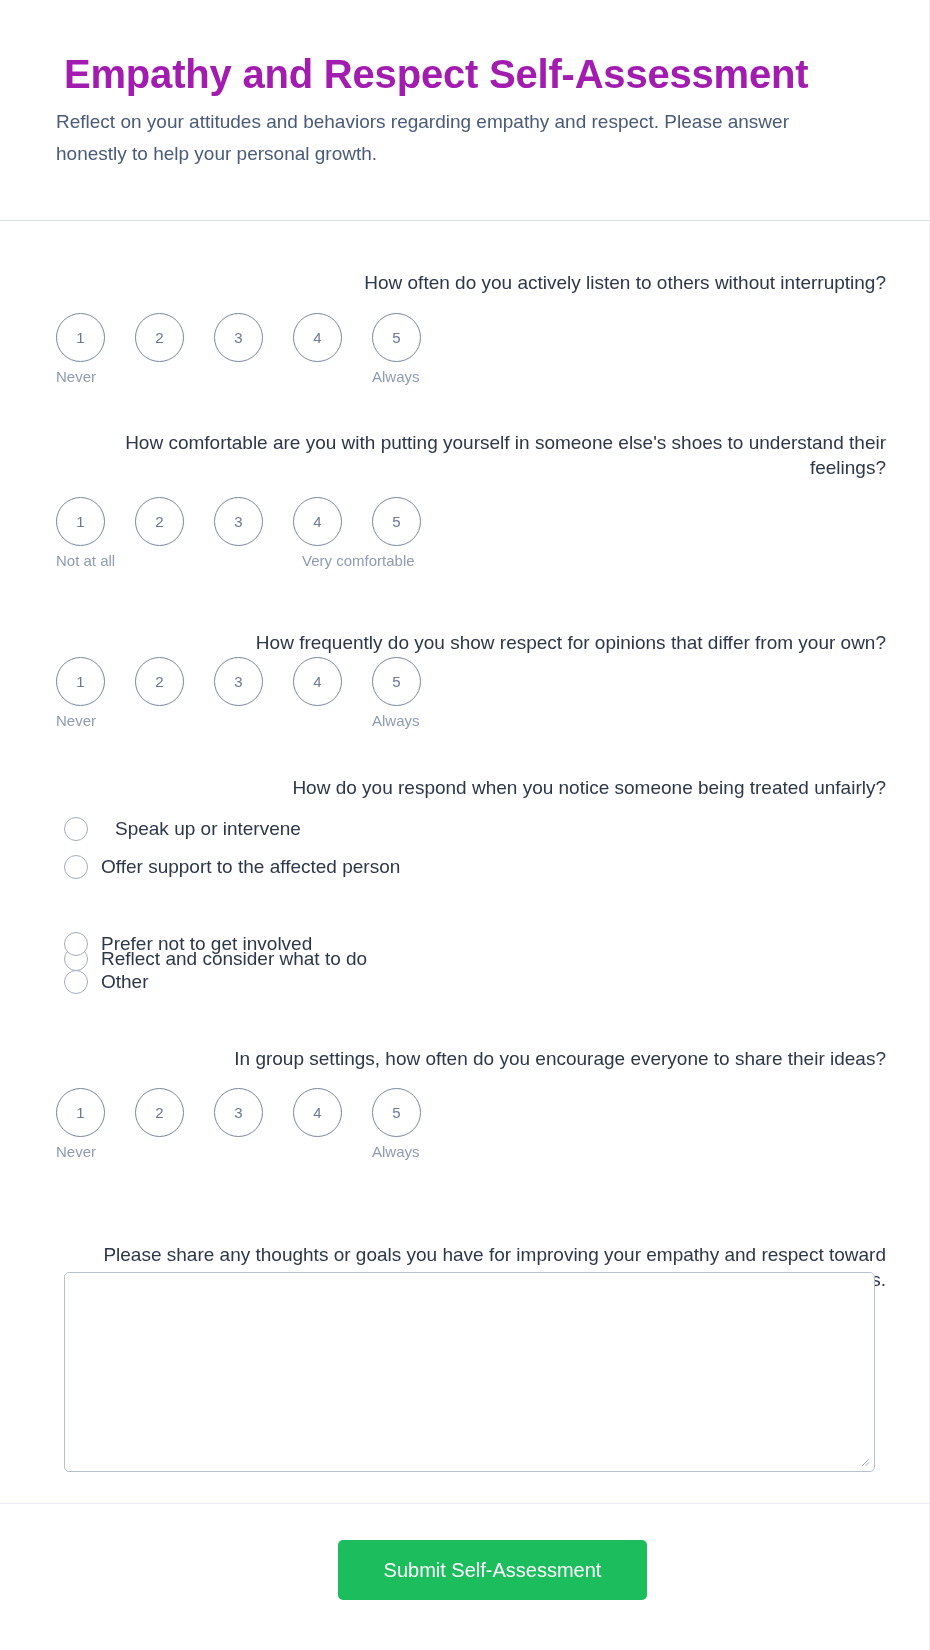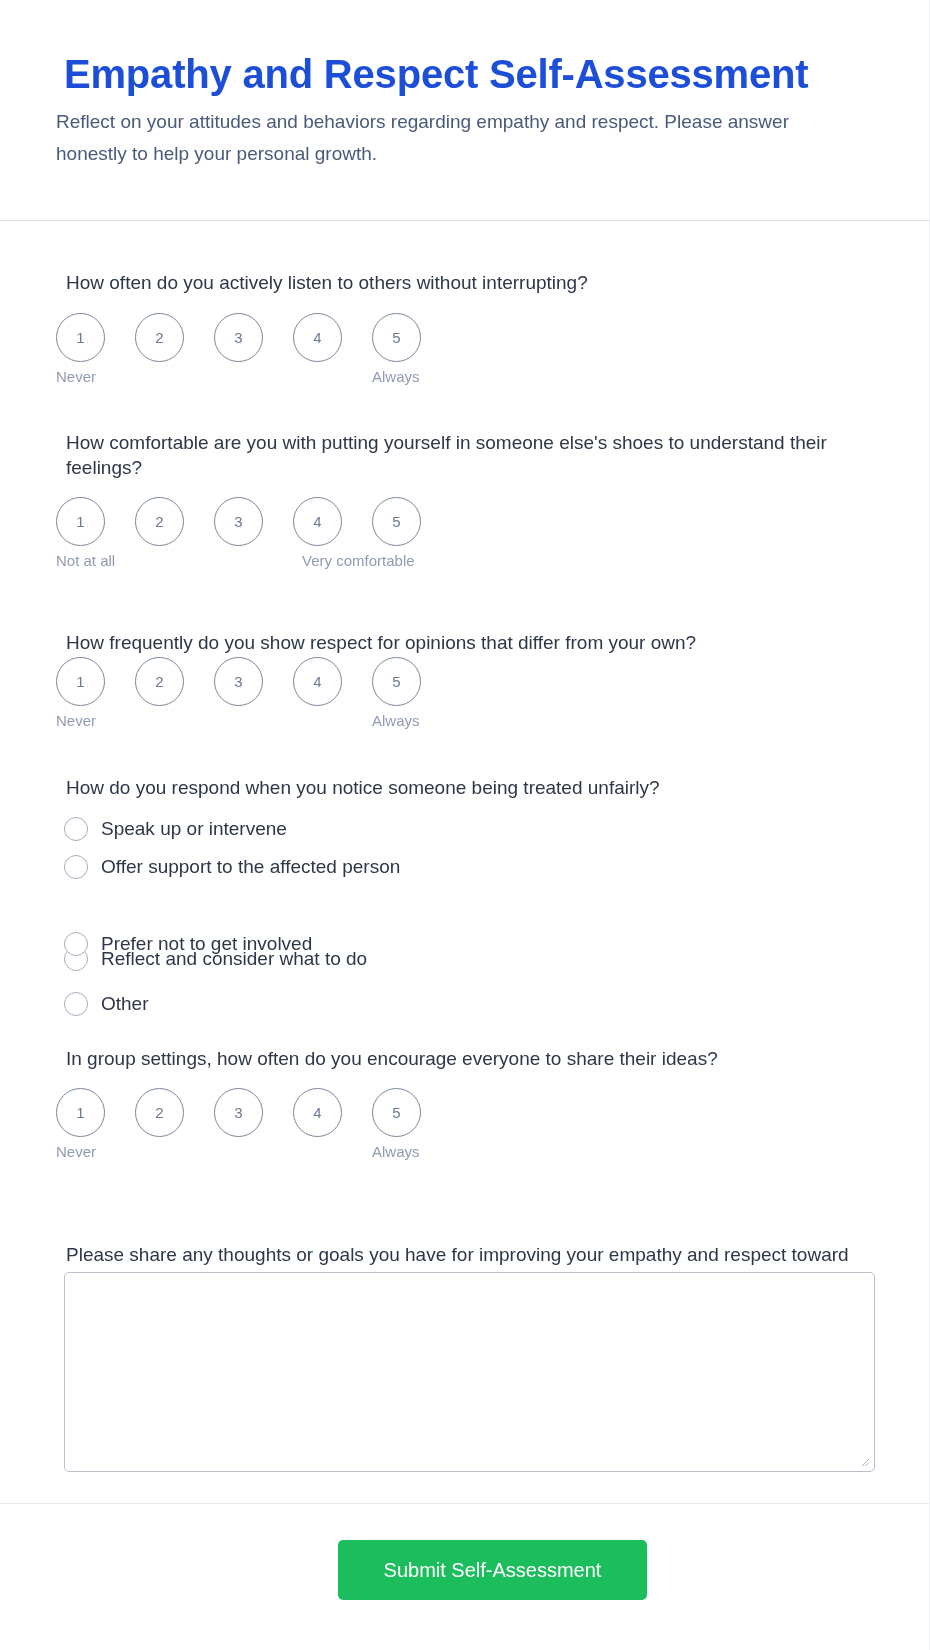--- a/index.html
+++ b/index.html
@@ -23,39 +23,40 @@
       position: absolute;
       left: 0; top: 0;
       width: 930px; height: 221px;
       border-bottom: 1px solid #d8dde4;
     }
     .title {
       position: absolute;
       left: 64px; top: 52px;
       font-size: 40px;
       font-weight: 700;
-      color: #1d4ed8;
+      color: #a21caf;
       letter-spacing: -0.2px;
       white-space: nowrap;
     }
     .subtitle {
       position: absolute;
       left: 56px; top: 106px;
       width: 780px;
       font-size: 19px;
       line-height: 32px;
       color: #4a5a78;
     }
     .question {
       position: absolute;
       left: 66px;
       width: 820px;
       font-size: 19px;
       line-height: 25px;
       color: #2d3748;
+      text-align: right;
     }
     .scale {
       position: absolute;
       left: 56px;
       height: 80px;
       width: 380px;
     }
     .scale-btn {
       position: absolute;
       top: 0;
@@ -168,37 +169,37 @@
     <div class="scale-btn" style="left:0;">1</div>
     <div class="scale-btn" style="left:79px;">2</div>
     <div class="scale-btn" style="left:158px;">3</div>
     <div class="scale-btn" style="left:237px;">4</div>
     <div class="scale-btn" style="left:316px;">5</div>
     <span class="scale-label left">Never</span>
     <span class="scale-label" style="left:316px;">Always</span>
   </div>
 
   <div class="question" style="top:775px;">How do you respond when you notice someone being treated unfairly?</div>
-  <div class="radio-row" style="top:816px;">
+  <div class="radio-row" style="top:816px;gap:14px;">
     <span class="radio-circle"></span>
     <span class="radio-label">Speak up or intervene</span>
   </div>
   <div class="radio-row" style="top:854px;">
     <span class="radio-circle"></span>
     <span class="radio-label">Offer support to the affected person</span>
   </div>
   <div class="radio-row" style="top:946px;">
     <span class="radio-circle"></span>
     <span class="radio-label">Reflect and consider what to do</span>
   </div>
   <div class="radio-row" style="top:931px;">
     <span class="radio-circle"></span>
     <span class="radio-label">Prefer not to get involved</span>
   </div>
-  <div class="radio-row" style="top:969px;margin-top:22px;">
+  <div class="radio-row" style="top:969px;">
     <span class="radio-circle"></span>
     <span class="radio-label">Other</span>
   </div>
 
   <div class="question" style="top:1046px;">In group settings, how often do you encourage everyone to share their ideas?</div>
   <div class="scale" style="top:1088px;">
     <div class="scale-btn" style="left:0;">1</div>
     <div class="scale-btn" style="left:79px;">2</div>
     <div class="scale-btn" style="left:158px;">3</div>
     <div class="scale-btn" style="left:237px;">4</div>

